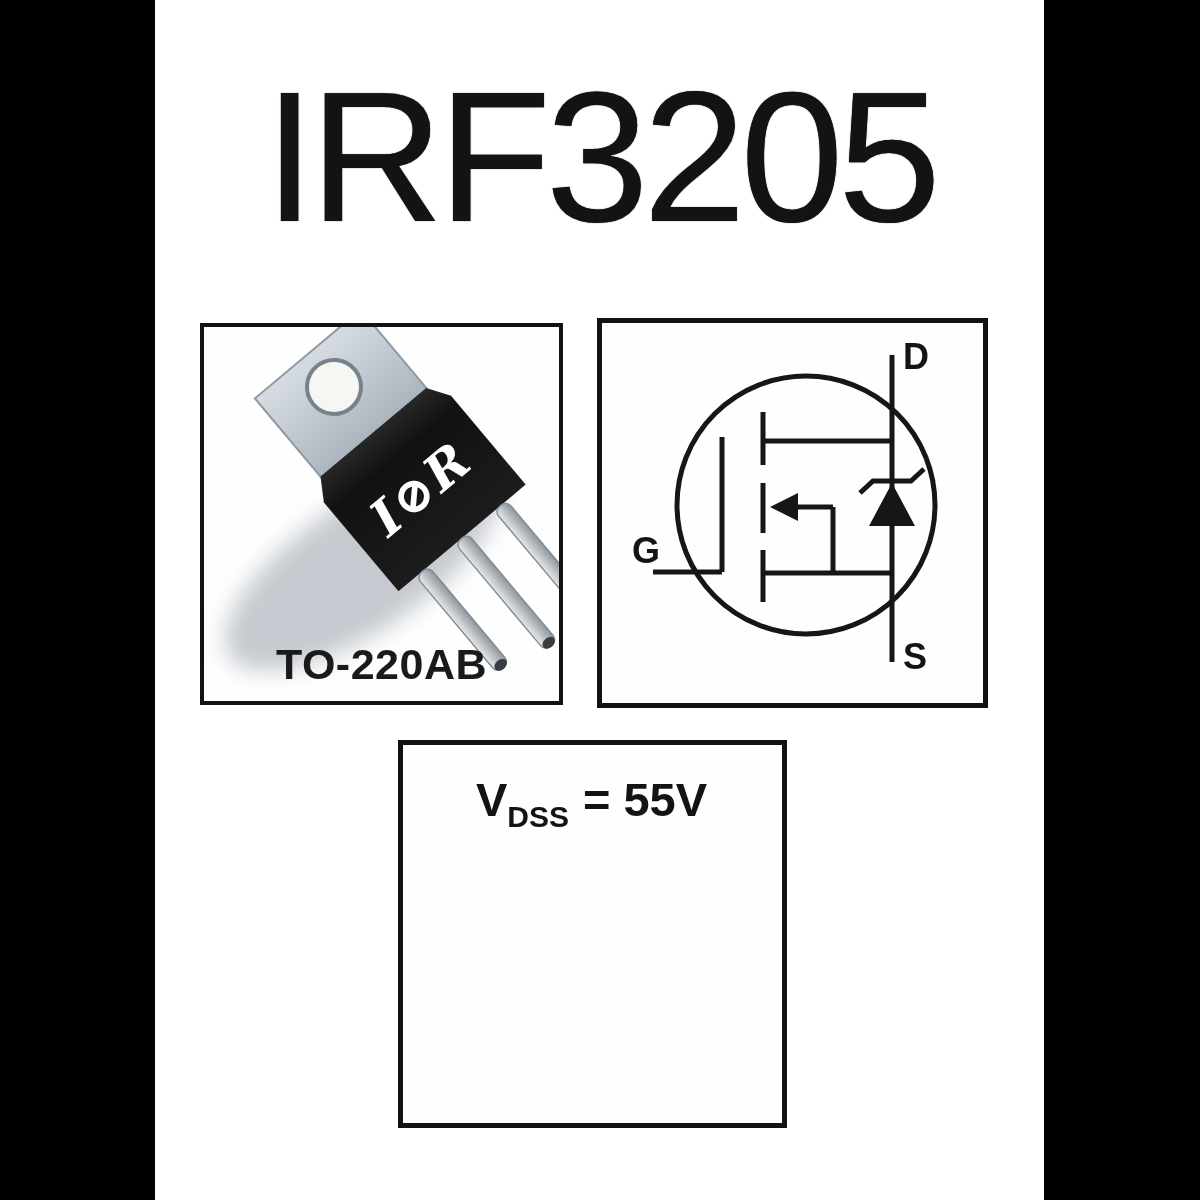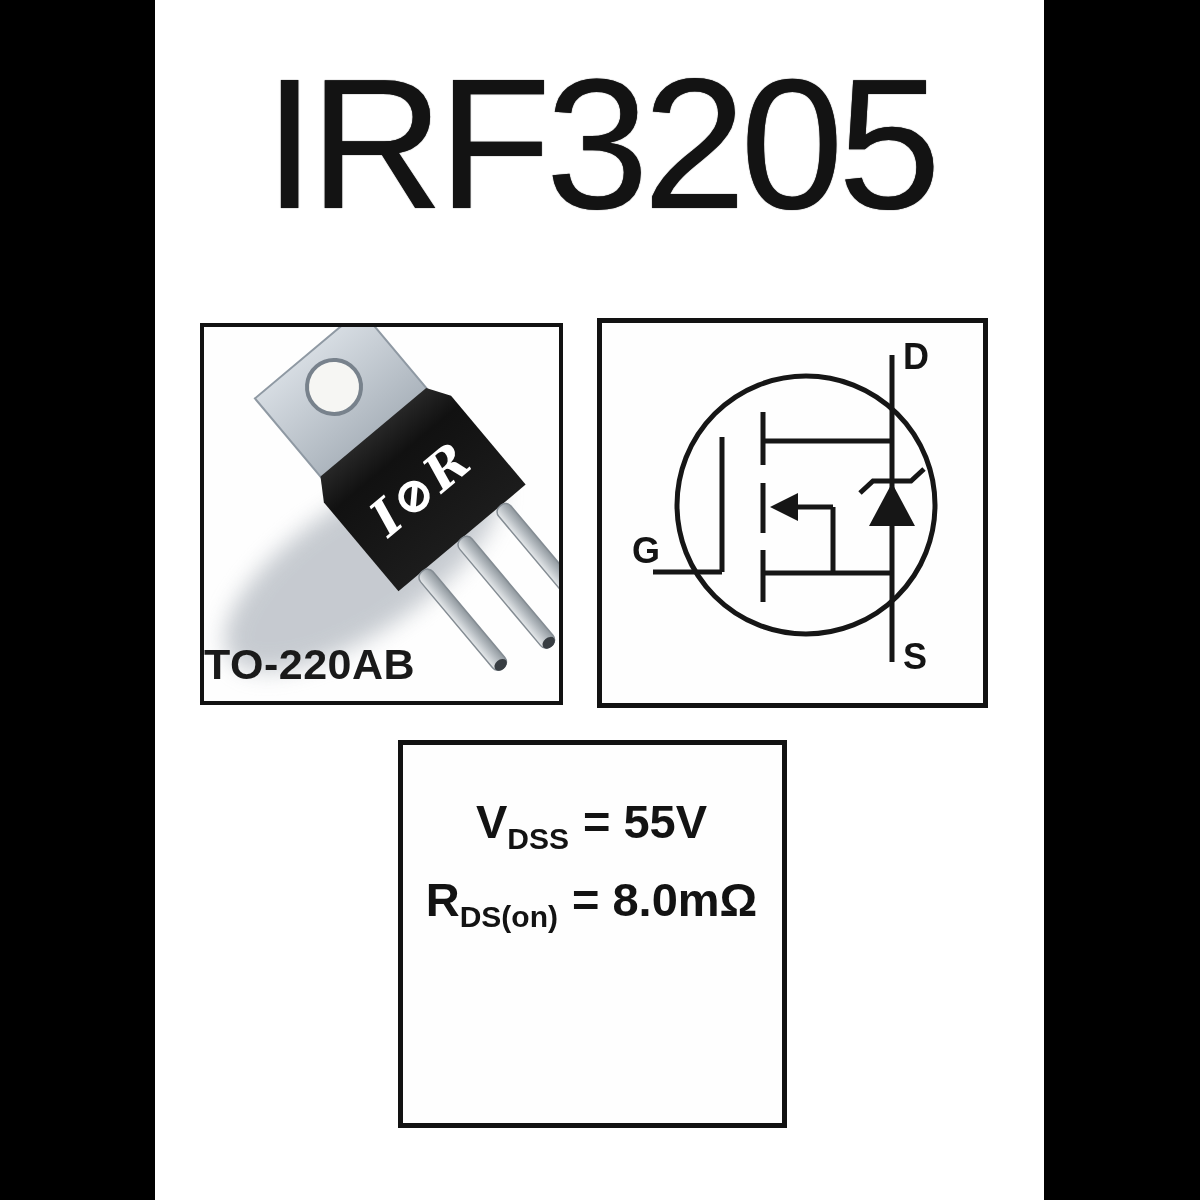--- a/index.html
+++ b/index.html
@@ -2,40 +2,40 @@
 <html><head>
 <meta charset="utf-8">
 <style>
   html,body{margin:0;padding:0;background:#888;}
   .stage{position:relative;width:1200px;height:1200px;background:#ffffff;overflow:hidden;
          font-family:"Liberation Sans",sans-serif;color:#161616;}
   .sidebar{position:absolute;top:0;height:1200px;background:#000;}
   .sidebar.left{left:0;width:155px;}
   .sidebar.right{left:1044px;width:156px;}
 
-  .title{position:absolute;left:155px;top:46px;width:889px;margin:0;
+  .title{position:absolute;left:155px;top:59px;width:889px;margin:0;
          text-align:center;font-size:186px;line-height:1.05;font-weight:400;
          letter-spacing:-6px;color:#131313;text-shadow:0 0 1px #131313;}
 
   .panel{position:absolute;background:#fefefe;box-sizing:border-box;}
   .photo-box{left:200px;top:323px;width:363px;height:382px;border:4px solid #121212;}
   .schem-box{left:597px;top:318px;width:391px;height:390px;border:5px solid #121212;}
   .spec-box{left:398px;top:740px;width:389px;height:388px;border:5px solid #121212;}
 
   .photo-box svg{position:absolute;left:0;top:0;}
-  .pkg-label{position:absolute;left:0;bottom:12px;width:100%;text-align:left;
+  .pkg-label{position:absolute;left:0;bottom:12px;width:100%;text-align:center;
              font-size:43px;font-weight:700;color:#1a1a1a;letter-spacing:0.5px;}
 
   .schem-box svg{position:absolute;left:0;top:0;}
   .pin{position:absolute;font-size:36px;font-weight:700;color:#141414;line-height:1;}
   .pin.d{left:301px;top:16px;}
   .pin.g{left:30px;top:210px;}
   .pin.s{left:301px;top:316px;}
 
-  .spec-box{display:flex;flex-direction:column;align-items:center;padding-top:42px;gap:24px;}
+  .spec-box{display:flex;flex-direction:column;align-items:center;padding-top:20px;gap:32px;}
   .spec-line{height:54px;line-height:54px;font-size:47px;font-weight:700;color:#131313;white-space:nowrap;}
   .spec-line sub{font-size:30px;font-weight:700;vertical-align:-11px;letter-spacing:0;}
   .spec-line .val{margin-left:14px;}
   .spec-line .sup{font-size:26px;font-weight:700;vertical-align:15px;margin-left:2px;
                   font-family:"DejaVu Sans",sans-serif;}
 </style>
 </head>
 <body>
 
 <div class="stage">
@@ -116,18 +116,15 @@
     </svg>
     <span class="pin d">D</span>
     <span class="pin g">G</span>
     <span class="pin s">S</span>
   </section>
 
   <section class="panel spec-box">
     <div class="spec-line">
       <span>V</span><sub>DSS</sub><span class="val">= 55V</span><span class="sup"></span>
     </div>
-    <div class="spec-line">
-      <span>R</span><sub>DS(on)</sub><span class="val">= 8.0mΩ</span><span class="sup"></span>
-    </div>
   </section>
 
 </div>
 
 </body></html>

